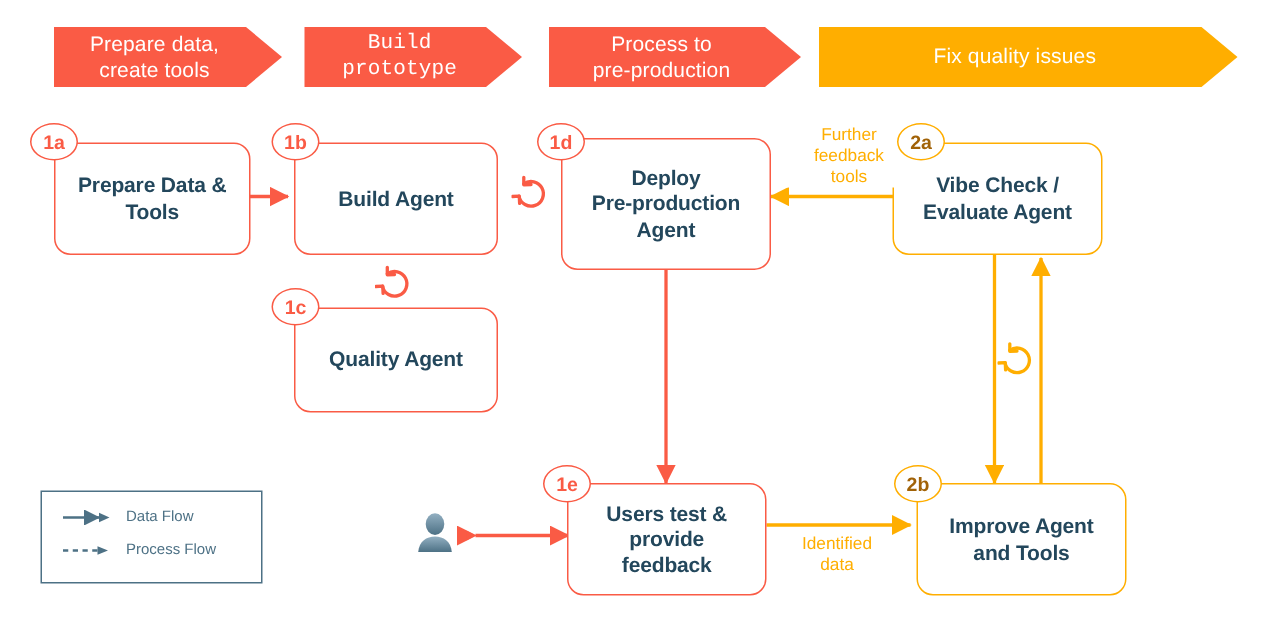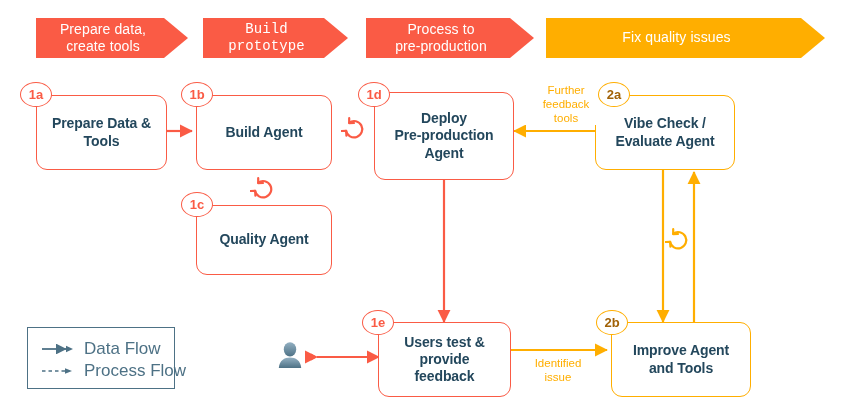--- a/index.html
+++ b/index.html
@@ -44,21 +44,21 @@
     color:#ffae00;font-size:11.5px;font-weight:400;z-index:5;
     background:#ffffff;
   }
 
   
   #legend{
     position:absolute;left:27px;top:327px;width:148px;height:62px;
     box-sizing:border-box;border:1.2px solid #4d7185;background:#ffffff;
   }
   .legrow{position:absolute;display:flex;align-items:center;}
-  .legtext{color:#4d7185;font-size:17px;line-height:1;margin-left:10px;white-space:nowrap;}
+  .legtext{color:#4d7185;font-size:10px;line-height:1;margin-left:10px;white-space:nowrap;}
 
   
   .loop{position:absolute;z-index:4;}
   
   #person{position:absolute;left:277px;top:341px;width:26px;height:28px;z-index:4;}
 </style>
 </head>
 <body>
 
 <div id="canvas">
@@ -222,21 +222,21 @@
   <div class="badge amber" style="left:596px;top:310px;width:32px;height:25px;">2b</div>
 
   <div class="edgelabel" style="left:524px;top:84px;width:84px;">
     <div>Further</div>
     <div>feedback</div>
     <div>tools</div>
   </div>
 
   <div class="edgelabel" style="left:517px;top:357px;width:82px;">
     <div>Identified</div>
-    <div>issue</div>
+    <div>data</div>
   </div>
 
   <svg id="person" viewBox="0 0 26 28">
     <defs>
       <linearGradient id="pg" x1="0" y1="0" x2="0" y2="1">
         <stop offset="0" stop-color="#93b0c2"></stop>
         <stop offset="1" stop-color="#4d7185"></stop>
       </linearGradient>
     </defs>
     <ellipse cx="13" cy="8.4" rx="6.2" ry="7.2" fill="url(#pg)"></ellipse>

